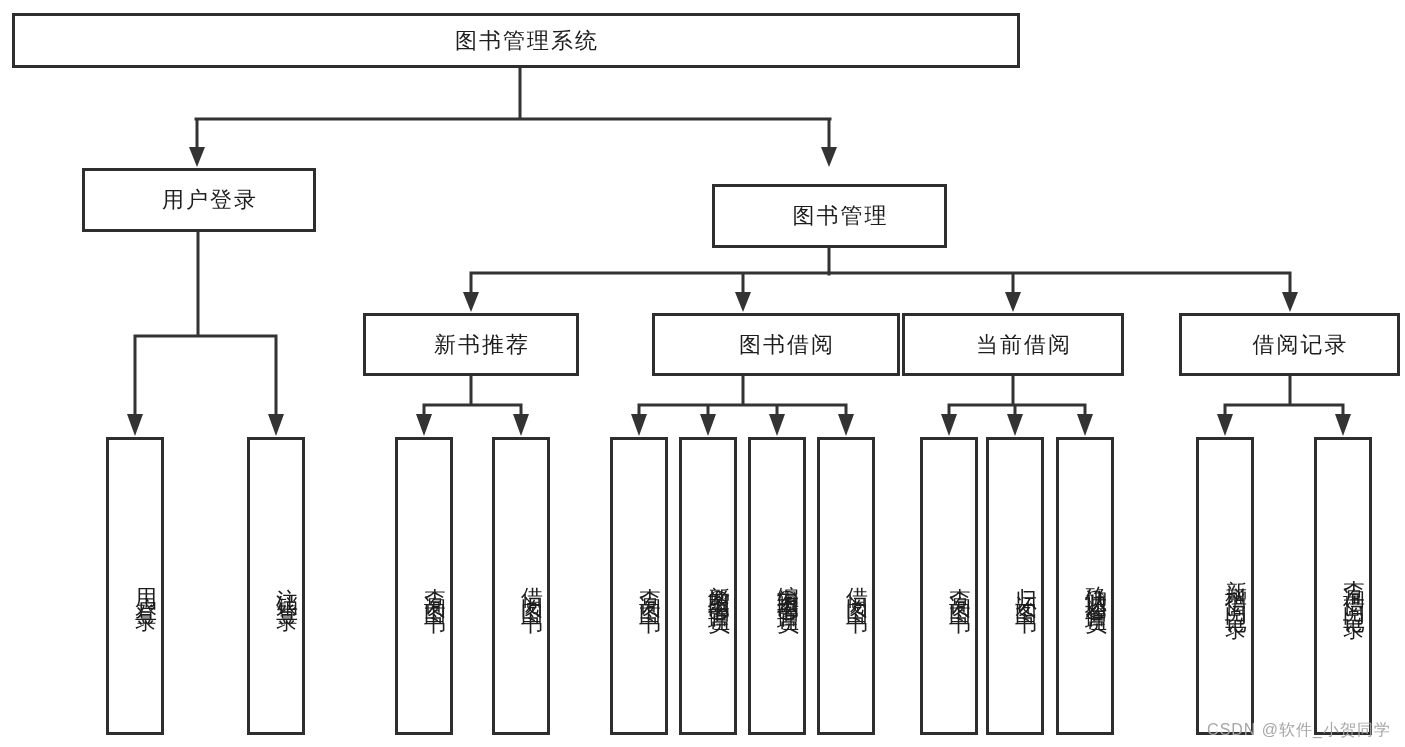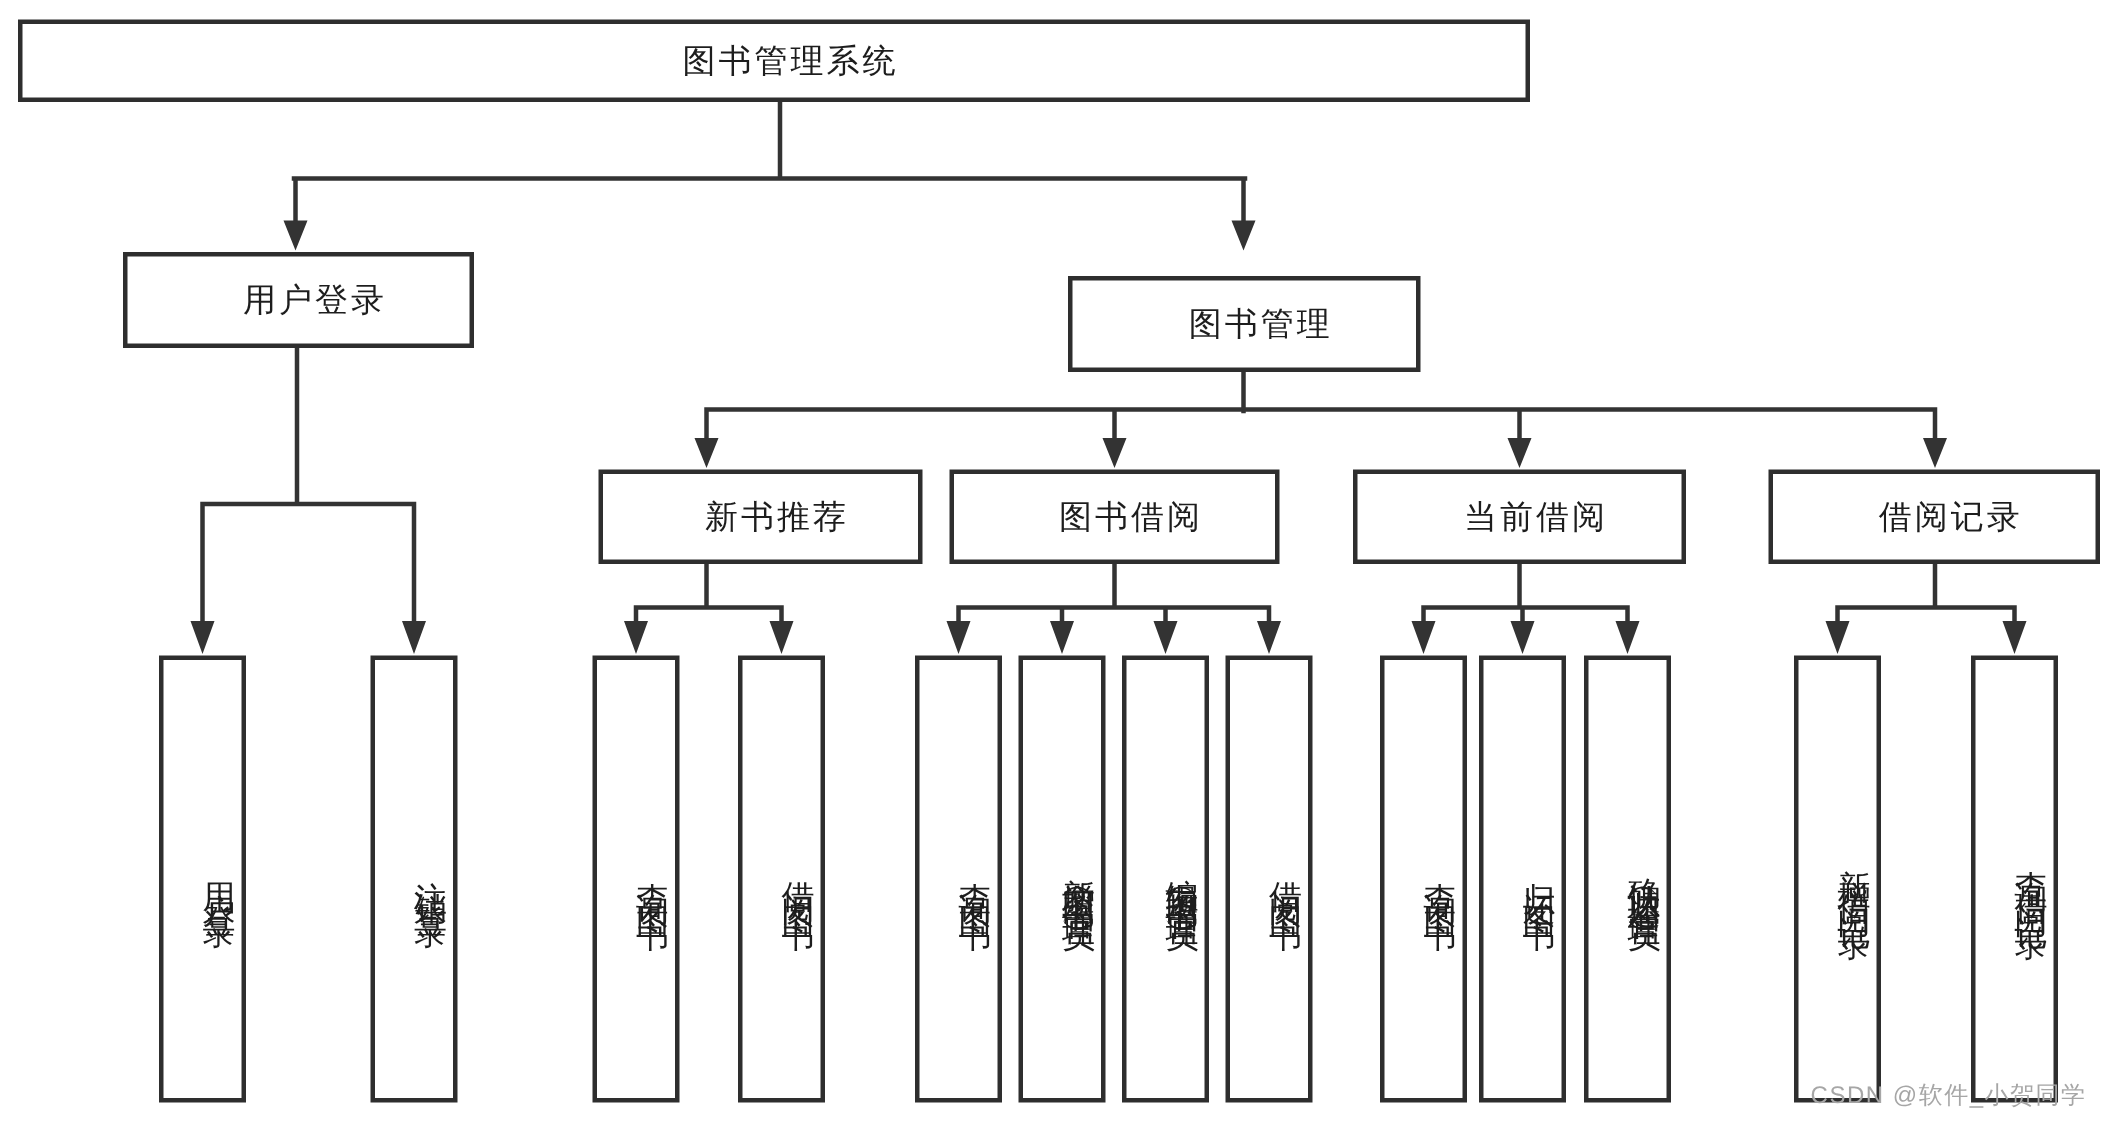--- a/index.html
+++ b/index.html
@@ -59,22 +59,22 @@
       M941 414 L957 414 L949 436 Z  M1007 414 L1023 414 L1015 436 Z
       M1077 414 L1093 414 L1085 436 Z
       M1217 414 L1233 414 L1225 436 Z  M1335 414 L1351 414 L1343 436 Z"></path>
   </svg>
 
   <div class="node" style="left:12px;top:13px;width:1008px;height:55px;">图书管理系统</div>
 
   <div class="node" style="left:82px;top:168px;width:234px;height:64px;">用户登录</div>
   <div class="node" style="left:712px;top:168px;width:235px;height:64px;margin-top:16px;">图书管理</div>
 
-  <div class="node" style="left:363px;top:313px;width:216px;height:63px;margin-left:36px;">新书推荐</div>
-  <div class="node" style="left:633px;top:313px;width:220px;height:63px;">图书借阅</div>
+  <div class="node" style="left:363px;top:313px;width:216px;height:63px;">新书推荐</div>
+  <div class="node" style="left:652px;top:313px;width:248px;height:63px;">图书借阅</div>
   <div class="node" style="left:902px;top:313px;width:222px;height:63px;font-family:Liberation Serif, serif;">当前借阅</div>
   <div class="node" style="left:1179px;top:313px;width:221px;height:63px;">借阅记录</div>
 
   <div class="node leaf" style="left:106px;top:437px;width:58px;height:298px;">用户登录</div>
   <div class="node leaf" style="left:247px;top:437px;width:58px;height:298px;">注销登录</div>
 
   <div class="node leaf" style="left:395px;top:437px;width:58px;height:298px;">查询图书</div>
   <div class="node leaf" style="left:492px;top:437px;width:58px;height:298px;">借阅图书</div>
 
   <div class="node leaf" style="left:610px;top:437px;width:58px;height:298px;">查询图书</div>

